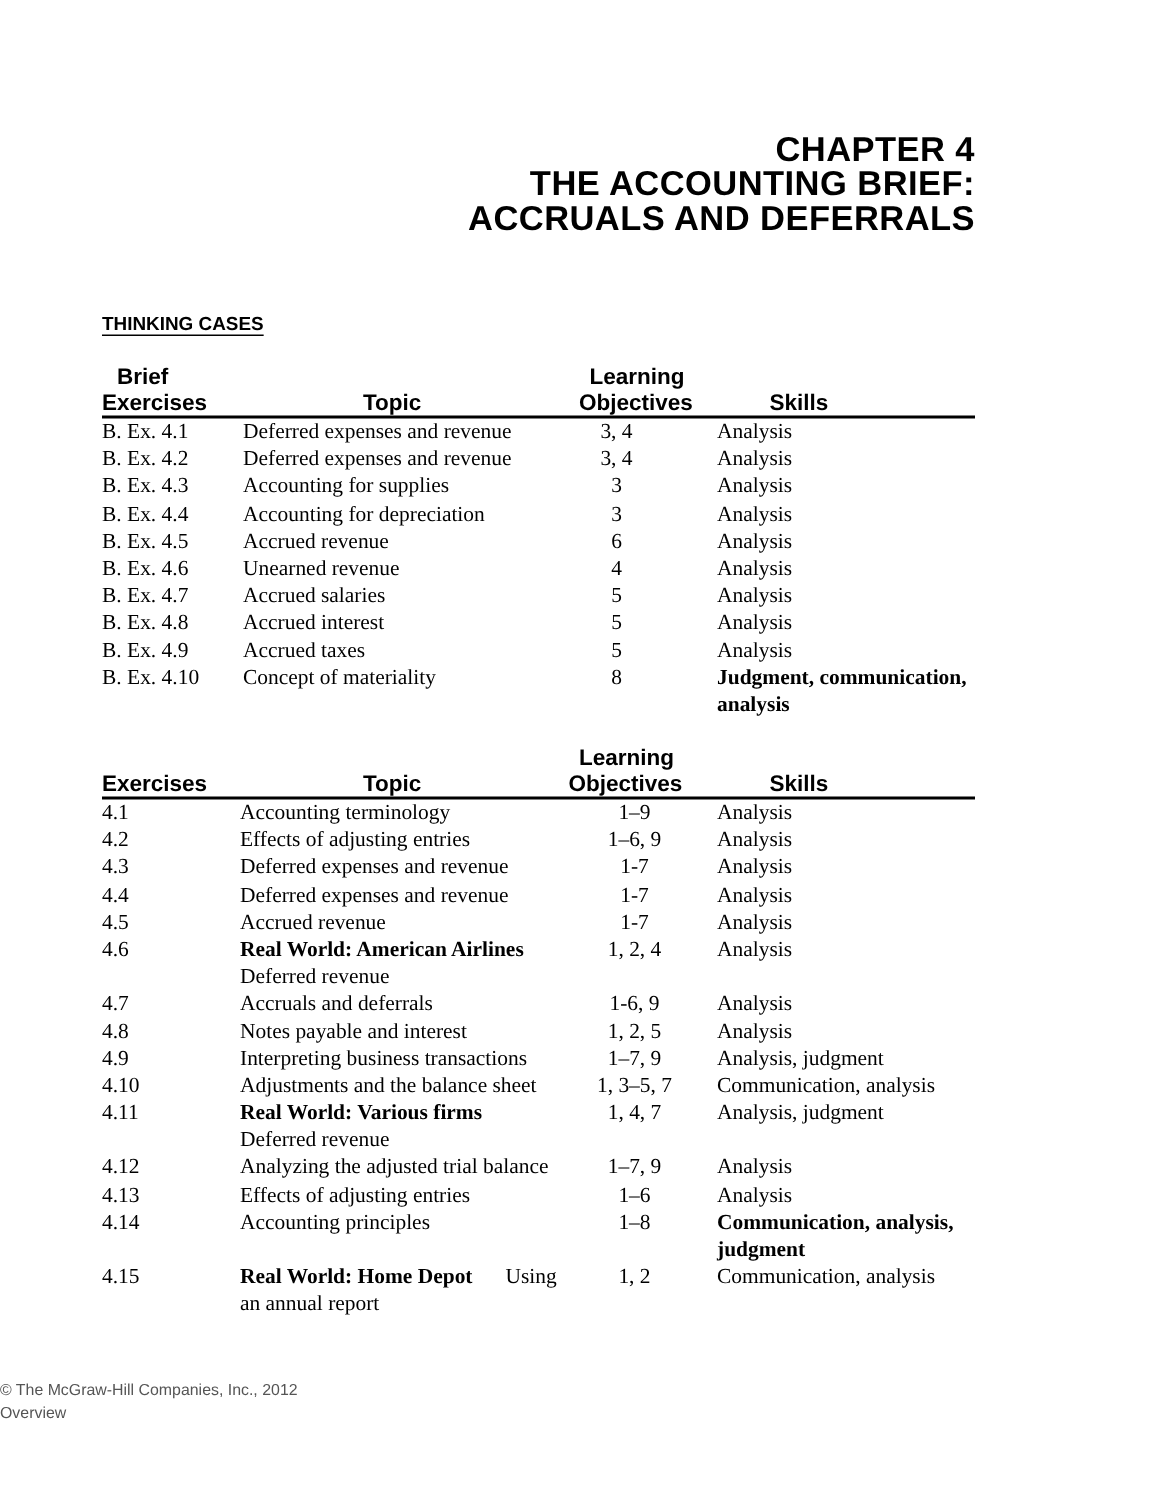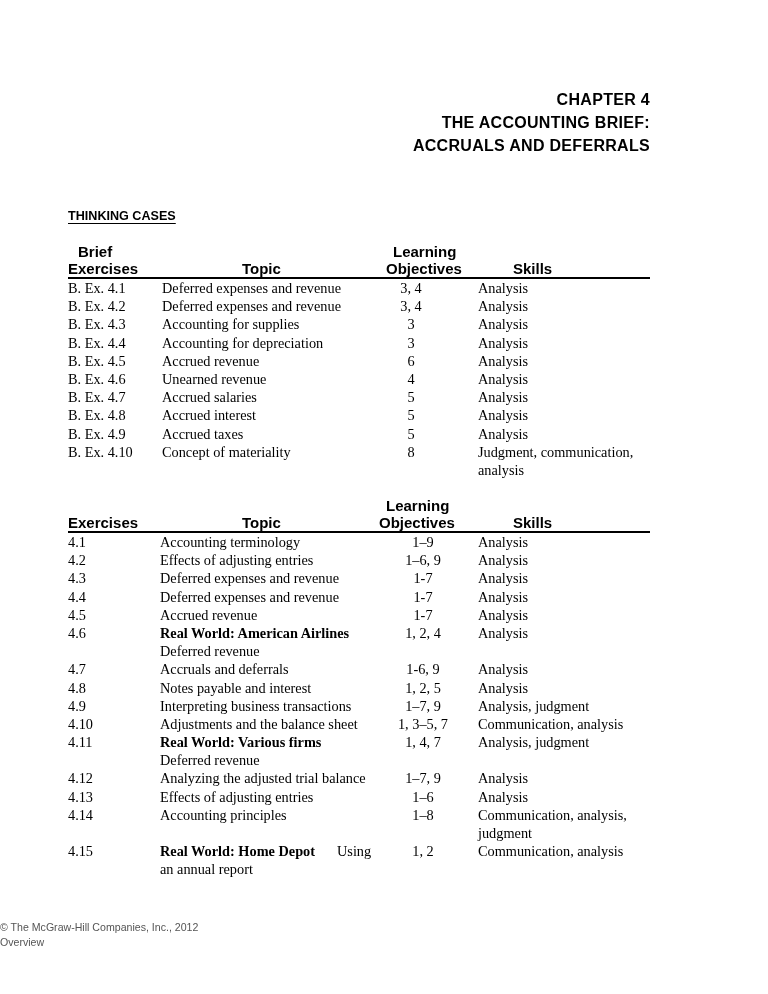--- a/index.html
+++ b/index.html
@@ -24,21 +24,21 @@
 
   
   .title-block {
     position: absolute;
     left: 68px;
     top: 88px;
     width: 582px;
     text-align: right;
     font-family: "Liberation Sans", "DejaVu Sans", sans-serif;
     font-weight: bold;
-    font-size: 16px;
+    font-size: 23px;
     line-height: 23px;
     letter-spacing: 0.3px;
   }
   .title-block div { white-space: nowrap; }
 
   
   .section-heading {
     position: absolute;
     left: 68px;
     top: 188px;
@@ -92,21 +92,21 @@
   .cell {
     position: absolute;
     top: 0;
     white-space: nowrap;
     line-height: 18.2px;
   }
   .c-id     { left: 0px; }
   .c-topic  { left: 94px; }
   .c-lo     { left: 300px; width: 120px; text-align: center; }
   .c-skills { left: 410px; text-align: right; }
-  .c-skills-wide { left: 410px; white-space: normal; width: 180px; }
+  .c-skills-wide { left: 410px; white-space: normal; width: 180px; font-weight: bold; }
 
   .bold { font-weight: bold; }
 
   
   #table-brief-exercises .c-topic { left: 94px; }
   #table-brief-exercises .c-lo    { left: 283px; width: 120px; }
   #table-brief-exercises .c-skills, #table-brief-exercises .c-skills-wide { left: 410px; }
 
   
   #table-exercises .c-topic { left: 92px; }

